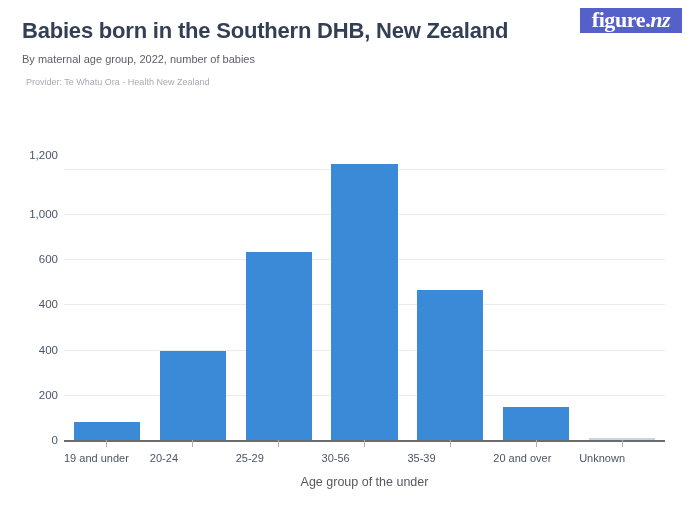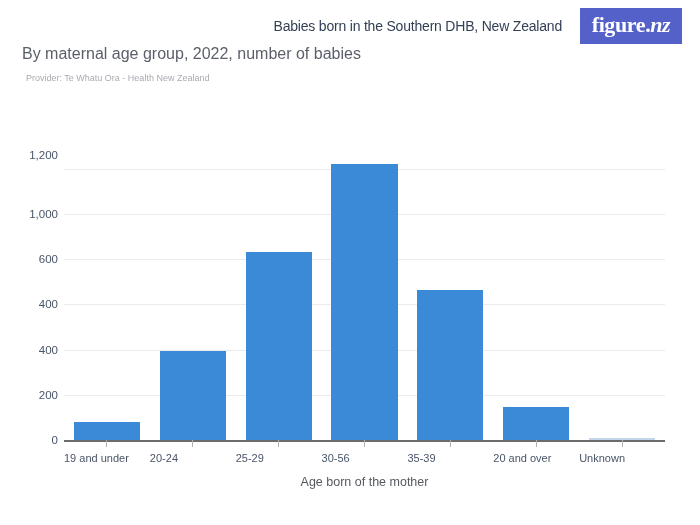--- a/index.html
+++ b/index.html
@@ -20,52 +20,51 @@
   }
 
   
   .header {
     position: absolute;
     left: 22px;
     top: 18px;
     width: 540px;
   }
   .chart-title {
-    font-size: 14px;
-    font-weight: normal;
+    font-size: 22px;
+    font-weight: bold;
     color: #333f55;
     letter-spacing: -0.2px;
     line-height: 1.2;
     margin: 0 0 9px 0;
     white-space: nowrap;
-    text-align: right;
   }
   .chart-subtitle {
-    font-size: 16px;
+    font-size: 11px;
     font-weight: normal;
     color: #5a5f69;
     line-height: 1.2;
     margin: 0 0 10px 0;
     white-space: nowrap;
   }
   .chart-provider {
     font-size: 9px;
     color: #a8abb2;
     line-height: 1.2;
     margin: 4px;
     white-space: nowrap;
   }
 
   
   .logo {
     position: absolute;
     right: 18px;
     top: 8px;
     width: 102px;
-    height: 36px;
+    height: 25px;
     background: #5461c8;
     display: flex;
     align-items: center;
     justify-content: center;
   }
   .logo-text {
     font-family: "Liberation Serif", serif;
     font-size: 22px;
     font-weight: bold;
     color: #ffffff;
@@ -285,15 +284,15 @@
     <div class="xlabels" id="xlabels">
         <div class="xlabel-slot">19 and under</div>
         <div class="xlabel-slot">20-24</div>
         <div class="xlabel-slot">25-29</div>
         <div class="xlabel-slot">30-56</div>
         <div class="xlabel-slot">35-39</div>
         <div class="xlabel-slot">20 and over</div>
         <div class="xlabel-slot">Unknown</div>
       </div>
 
-    <div class="xaxis-title">Age born of the mother</div>
+    <div class="xaxis-title">Age group of the under</div>
   </div>
 </div>
 
 </body></html>

